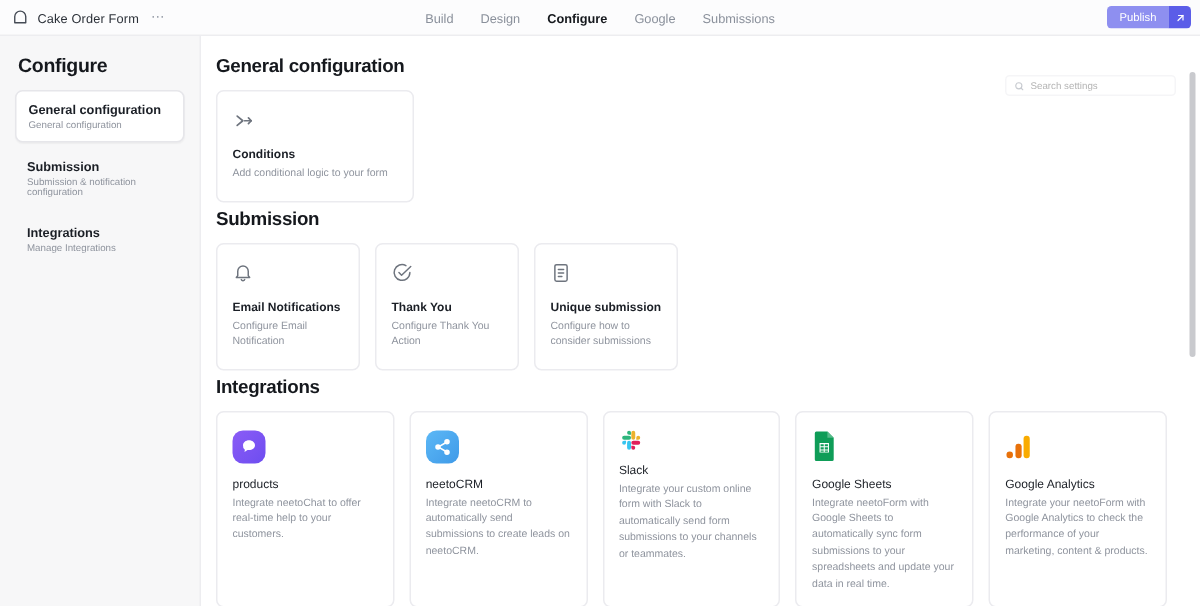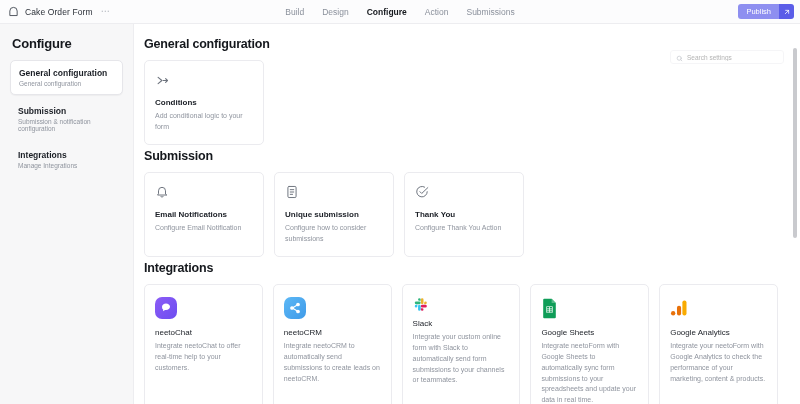--- a/index.html
+++ b/index.html
@@ -85,22 +85,22 @@
     font-size: 12.5px; font-weight: bold; color: #15181d;
     letter-spacing: -.2px; margin: 3px 0 9px 0;
   }
   .cards { display: flex; gap: 10px; }
 
   .card {
     border: 1px solid #ebebef; border-radius: 5px; background: #fff;
     padding: 10px 10px 12px 10px;
     display: flex; flex-direction: column;
   }
-  .card-sm { width: 120px; min-height: 68px; }
-  .card-md { width: 120px; min-height: 68px; }
+  .card-sm { width: 132px; min-height: 68px; }
+  .card-md { width: 96px; min-height: 68px; }
   .card-icon { height: 18px; margin-bottom: 9px; display: flex; align-items: center; }
   .card-icon svg { display: block; }
   .card-title { font-size: 8px; font-weight: bold; color: #1b1f26; margin-bottom: 4px; }
   .card-desc { font-size: 7px; color: #8f949e; line-height: 1.5; }
 
   
   .icard {
     width: 120px; min-height: 110px;
     border: 1px solid #ebebef; border-radius: 5px; background: #fff;
     padding: 10px 10px 8px 10px;
@@ -146,21 +146,21 @@
       </svg>
     </span>
     <span class="brand-title">Cake Order Form</span>
     <span class="ellipsis-btn">⋯</span>
   </div>
 
   <nav class="topnav">
     <span class="nav-item">Build</span>
     <span class="nav-item">Design</span>
     <span class="nav-item active">Configure</span>
-    <span class="nav-item">Action</span>
+    <span class="nav-item">Google</span>
     <span class="nav-item">Submissions</span>
   </nav>
 
   <div class="top-right">
     <div class="publish-group">
       <span class="publish-btn">Publish</span>
       <span class="publish-arrow">
         <svg viewBox="0 0 24 24" fill="none" stroke="#ffffff" stroke-width="2.4" stroke-linecap="round" stroke-linejoin="round">
           <path d="M7 17 17 7"></path>
             <path d="M8 7h9v9"></path>
@@ -229,57 +229,57 @@
                 <path d="M10 19.5a2.2 2.2 0 0 0 4 0"></path>
             </svg>
           </div>
           <div class="card-title">Email Notifications</div>
           <div class="card-desc">Configure Email Notification</div>
         </div>
 
         <div class="card card-md">
           <div class="card-icon">
             <svg width="14" height="14" viewBox="0 0 24 24" fill="none" stroke="#6e747e" stroke-width="1.7" stroke-linecap="round" stroke-linejoin="round">
+              <path d="M21 11.5A9 9 0 1 1 16.5 3.6"></path>
+                <path d="M8.5 11.5l3 3L22 4.5"></path>
+            </svg>
+          </div>
+          <div class="card-title">Thank You</div>
+          <div class="card-desc">Configure Thank You Action</div>
+        </div>
+
+        <div class="card card-md">
+          <div class="card-icon">
+            <svg width="14" height="14" viewBox="0 0 24 24" fill="none" stroke="#6e747e" stroke-width="1.7" stroke-linecap="round" stroke-linejoin="round">
               <rect x="5" y="2.5" width="14" height="19" rx="2"></rect>
               <path d="M9 8h6"></path>
                 <path d="M9 12h6"></path>
                 <path d="M9 16h4"></path>
             </svg>
           </div>
           <div class="card-title">Unique submission</div>
           <div class="card-desc">Configure how to consider submissions</div>
-        </div>
-
-        <div class="card card-md">
-          <div class="card-icon">
-            <svg width="14" height="14" viewBox="0 0 24 24" fill="none" stroke="#6e747e" stroke-width="1.7" stroke-linecap="round" stroke-linejoin="round">
-              <path d="M21 11.5A9 9 0 1 1 16.5 3.6"></path>
-                <path d="M8.5 11.5l3 3L22 4.5"></path>
-            </svg>
-          </div>
-          <div class="card-title">Thank You</div>
-          <div class="card-desc">Configure Thank You Action</div>
         </div>
 
       </div>
     </section>
 
     <section class="section">
       <h2 class="section-title">Integrations</h2>
       <div class="cards">
 
         <div class="icard">
           <div class="icard-icon">
             <span class="app-badge" style="background:linear-gradient(135deg,#8b5cf6,#6d4df0)">
               <svg width="12" height="12" viewBox="0 0 24 24" fill="#ffffff">
                 <path d="M12 3c4.4 0 8 2.9 8 6.6 0 3.6-3.6 6.5-8 6.5-.7 0-1.4-.1-2-.2L6 18.6l.5-3A6.7 6.7 0 0 1 4 9.6C4 5.9 7.6 3 12 3z"></path>
               </svg>
             </span>
           </div>
-          <div class="icard-title">neetoChat</div>
+          <div class="icard-title">products</div>
           <div class="icard-desc">Integrate neetoChat to offer real-time help to your customers.</div>
 
         </div>
 
         <div class="icard">
           <div class="icard-icon">
             <span class="app-badge" style="background:linear-gradient(135deg,#5cb8f6,#3f9ae8)">
               <svg width="12" height="12" viewBox="0 0 24 24" fill="none" stroke="#ffffff" stroke-width="2.2" stroke-linecap="round">
                 <circle cx="18" cy="5" r="2.6" fill="#fff"></circle>
                   <circle cx="18" cy="19" r="2.6" fill="#fff"></circle>

